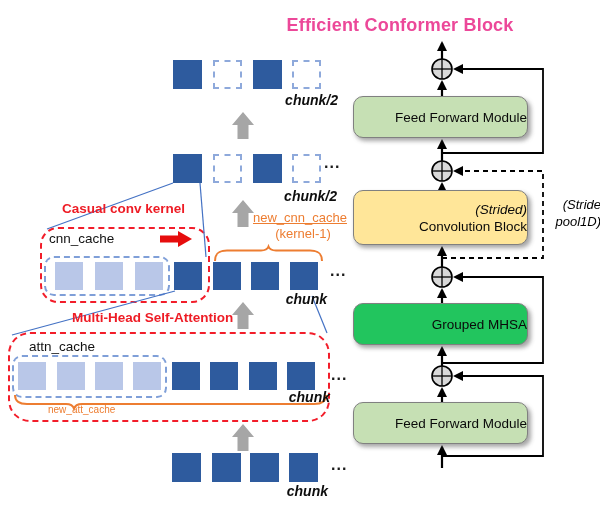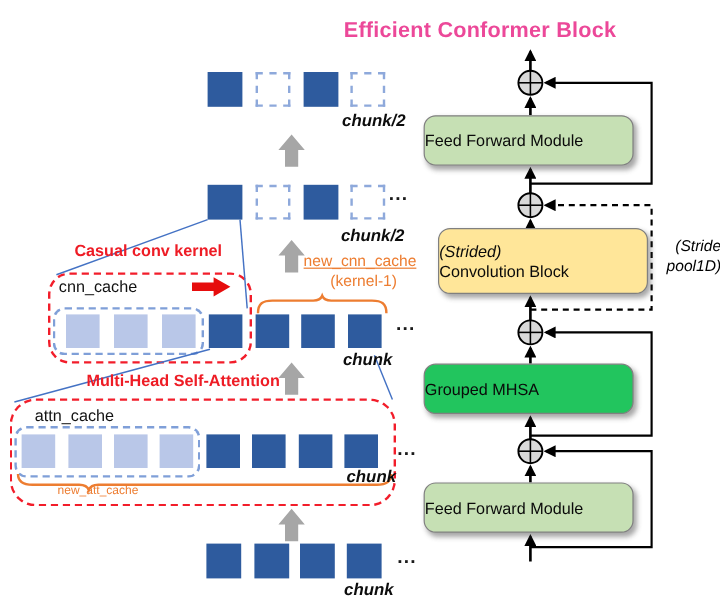--- a/index.html
+++ b/index.html
@@ -20,21 +20,21 @@
   .lbl-cache{font-size:13.5px;color:#111;}
   .lbl-red{color:#ee1c25;font-size:13.5px;font-weight:600;white-space:nowrap;}
   .lbl-orange{color:#ed7d31;font-size:13px;white-space:nowrap;}
 
   .rect-red{position:absolute;border:2.5px dashed #f21d2a;border-radius:18px;background:transparent;}
   .rect-blue{position:absolute;border:2px dashed #7f9fd8;border-radius:10px;background:transparent;}
 
   
   .title{font-size:18px;font-weight:bold;color:#ec4899;text-align:center;letter-spacing:.2px;}
   .module{position:absolute;width:175px;border:1px solid #808080;border-radius:10px;
-          display:flex;flex-direction:column;align-items:flex-start;justify-content:center;
+          display:flex;flex-direction:column;align-items:flex-end;justify-content:center;
           font-size:13.5px;color:#0a0a0a;text-align:center;line-height:17px;
           box-shadow:2.5px 3px 4px rgba(60,60,60,.45);}
   .module .prefix{font-style:italic;}
   .module .prefix:empty{display:none;}
   .m-green{background:#c6e0b4;}
   .m-yellow{background:#ffe699;}
   .m-salmon{background:#22c55e;}
   .stride-note{font-size:13px;font-style:italic;color:#000;text-align:right;line-height:17px;white-space:nowrap;}
 </style>
 </head>
@@ -163,21 +163,21 @@
   <div class="abs lbl-orange" style="left:253px;top:210px;width:100px;text-decoration:underline;">new_cnn_cache</div>
   <div class="abs lbl-orange" style="left:253px;top:226px;width:100px;text-align:center;">(kernel-1)</div>
   <span class="abs lbl-orange" style="left:48px;top:404px;font-size:10px;">new_att_cache</span>
 
   <div class="abs title" style="left:280px;top:15px;width:240px;">Efficient Conformer Block</div>
 
   <div class="module m-green" style="left:353px;top:96px;height:42px;">
 
     <span>Feed Forward Module</span>
   </div>
-  <div class="module m-yellow" style="left:365px;top:190px;height:55px;">
+  <div class="module m-yellow" style="left:353px;top:190px;height:55px;">
     <span class="prefix">(Strided)</span>
     <span>Convolution Block</span>
   </div>
   <div class="module m-salmon" style="left:353px;top:303px;height:42px;">
 
     <span>Grouped MHSA</span>
   </div>
   <div class="module m-green" style="left:353px;top:402px;height:42px;">
 
     <span>Feed Forward Module</span>

